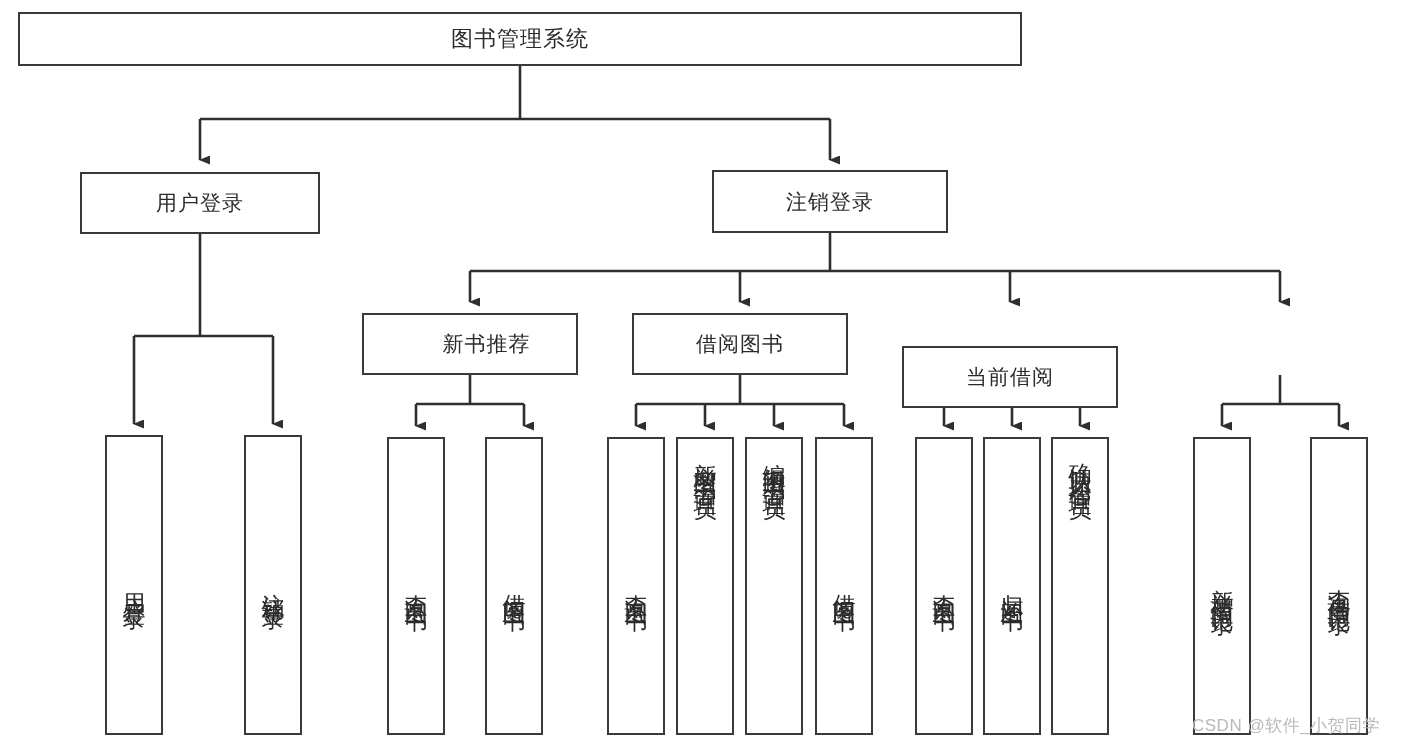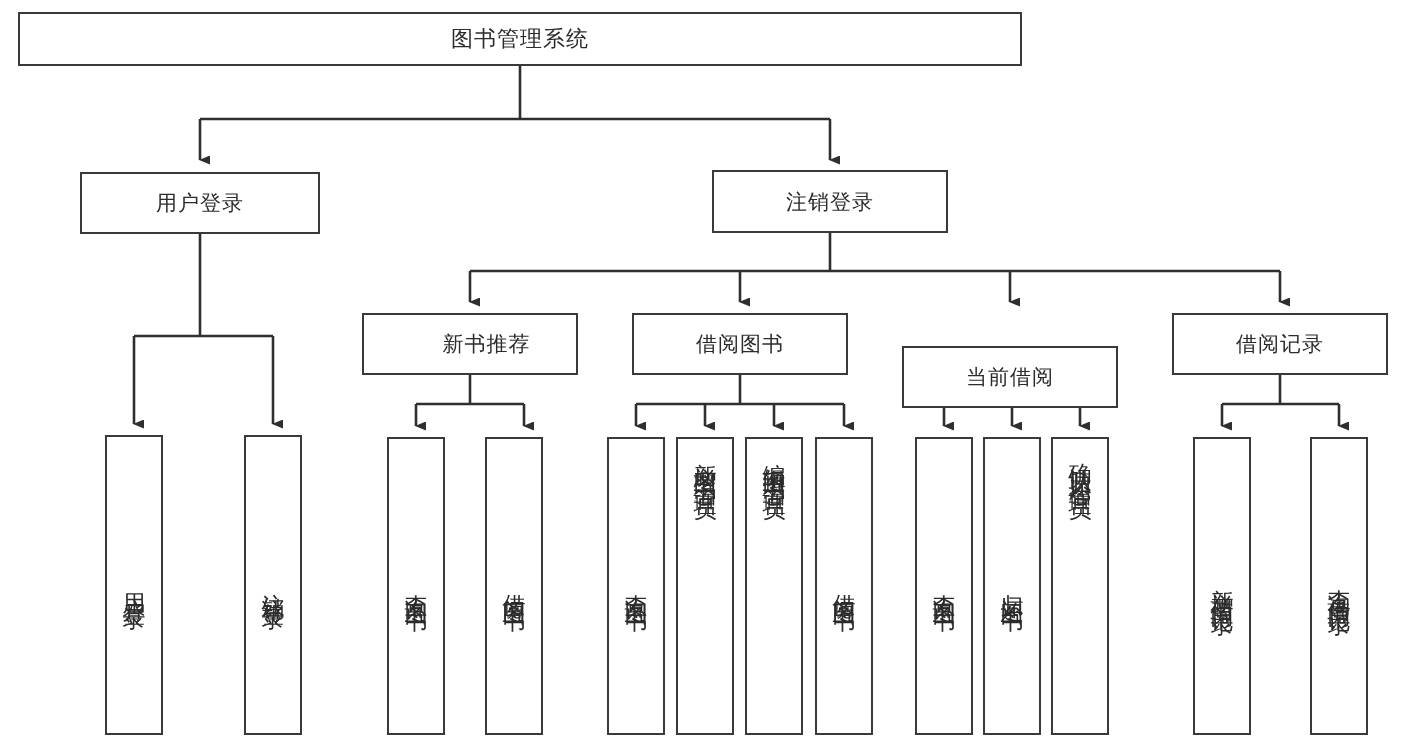--- a/index.html
+++ b/index.html
@@ -134,23 +134,20 @@
   </div>
 
   <div class="node h-node" style="left:632px;top:313px;width:216px;height:62px;">
     <span class="lbl">借阅图书</span>
   </div>
 
   <div class="node h-node" style="left:902px;top:313px;width:216px;height:62px;margin-top:33px;">
     <span class="lbl">当前借阅</span>
   </div>
 
-  <div class="node h-node" style="left:1172px;top:313px;width:216px;height:62px;">
-    <span class="lbl">借阅记录</span>
-  </div>
 
   <div class="node v-node" style="left:105px;top:435px;width:58px;height:300px;">
     <span class="lbl">用户登录</span>
   </div>
   <div class="node v-node" style="left:244px;top:435px;width:58px;height:300px;">
     <span class="lbl">注销登录</span>
   </div>
 
   <div class="node v-node" style="left:387px;top:437px;width:58px;height:298px;">
     <span class="lbl">查询图书</span>
@@ -182,14 +179,15 @@
     <span class="lbl">确认归还（管理员）</span>
   </div>
 
   <div class="node v-node" style="left:1193px;top:437px;width:58px;height:298px;">
     <span class="lbl">新增借阅记录</span>
   </div>
   <div class="node v-node" style="left:1310px;top:437px;width:58px;height:298px;">
     <span class="lbl">查询借阅记录</span>
   </div>
 
+  <div id="watermark">CSDN @软件_小贺同学</div>
 
 </div>
 
 </body></html>

